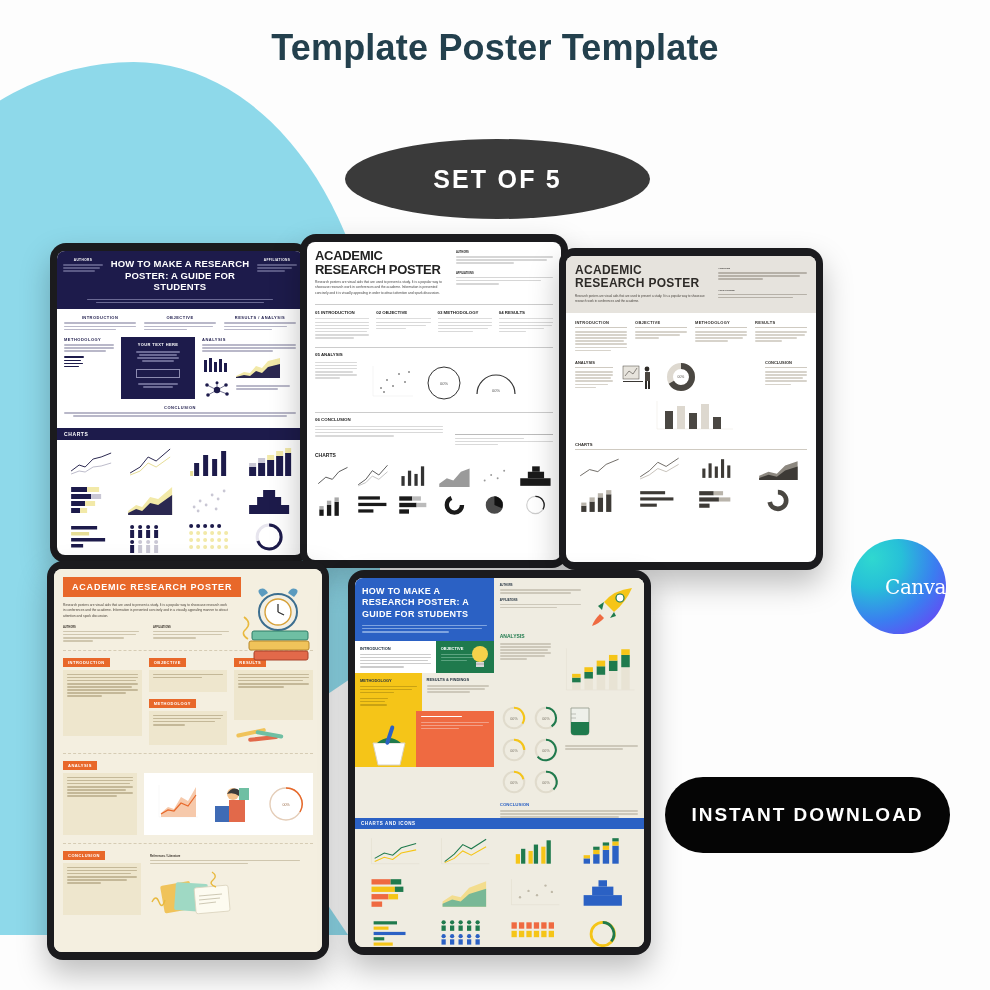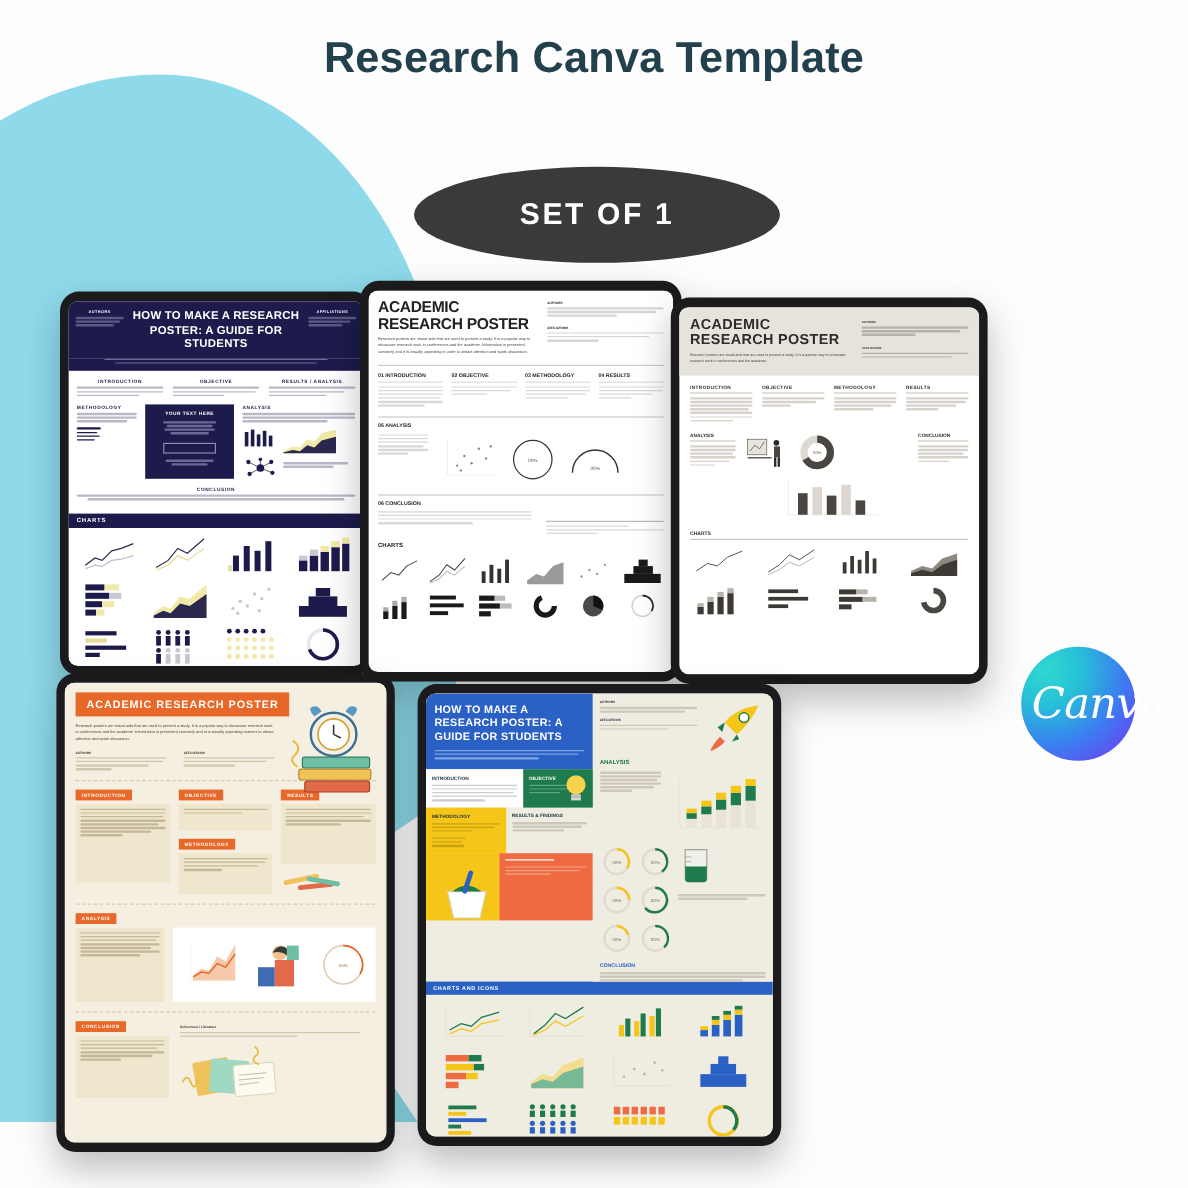--- a/index.html
+++ b/index.html
@@ -44,21 +44,21 @@
             clip-path:polygon(0 0,100% 100%,0 100%);}
   .pdf-band{position:absolute;left:0;bottom:0;width:100%;height:37px;background:#ee2420;border-radius:0 0 3px 3px;
             display:flex;align-items:center;justify-content:center;}
   .pdf-band span{color:#fff;font-weight:bold;font-size:22px;letter-spacing:.5px;}
   .pdf-swirl{position:absolute;left:50%;top:36px;transform:translateX(-50%);}
 
   
   .canva{position:absolute;left:851px;top:539px;width:95px;height:95px;border-radius:50%;z-index:40;
     background:radial-gradient(circle at 22% 20%, #2fd8d0 0%, #27c0d8 28%, #3a7ef0 60%, #7b2ff7 100%);
     display:flex;align-items:center;justify-content:center;}
-  .canva span{color:#fff;font-size:36px;font-family:"DejaVu Serif", serif;font-style:italic;letter-spacing:-.5px;margin-left:34px;}
+  .canva span{color:#fff;font-size:20px;font-family:"DejaVu Serif", serif;letter-spacing:-.5px;margin-left:34px;}
 
   
   .tablet{position:absolute;background:#1b1b1e;border-radius:16px;padding:8px 7px;
           box-shadow:0 14px 30px rgba(0,0,0,.25);z-index:30;overflow:hidden;}
   .screen{width:100%;height:100%;overflow:hidden;border-radius:8px;background:#fff;position:relative;}
 
   #tab1{left:50px;top:243px;width:246px;height:304px;}
   #tab2{left:300px;top:234px;width:254px;height:318px;}
   #tab3{left:559px;top:248px;width:250px;height:306px;}
   #tab4{left:47px;top:561px;width:268px;height:383px;}
@@ -106,26 +106,29 @@
 </head>
 <body>
 
 <div class="stage">
 
   <div class="blob"></div>
   <div class="blob-b"></div>
   <div class="blob-cut"></div>
   <div class="blob-cut2"></div>
 
-  <div class="page-title">Research Canva Template</div>
+  <div class="page-title">Template Poster Template</div>
 
   <div class="set-badge">
-    <span>SET OF 1</span>
+    <span>SET OF 5</span>
   </div>
 
+  <div class="dl-btn">
+    <span>INSTANT DOWNLOAD</span>
+  </div>
 
 
   <div class="canva">
     <span>Canva</span>
   </div>
 
   <div class="tablet" id="tab1">
     <div class="screen">
       <div class="p1">
         <div class="p1-head">

